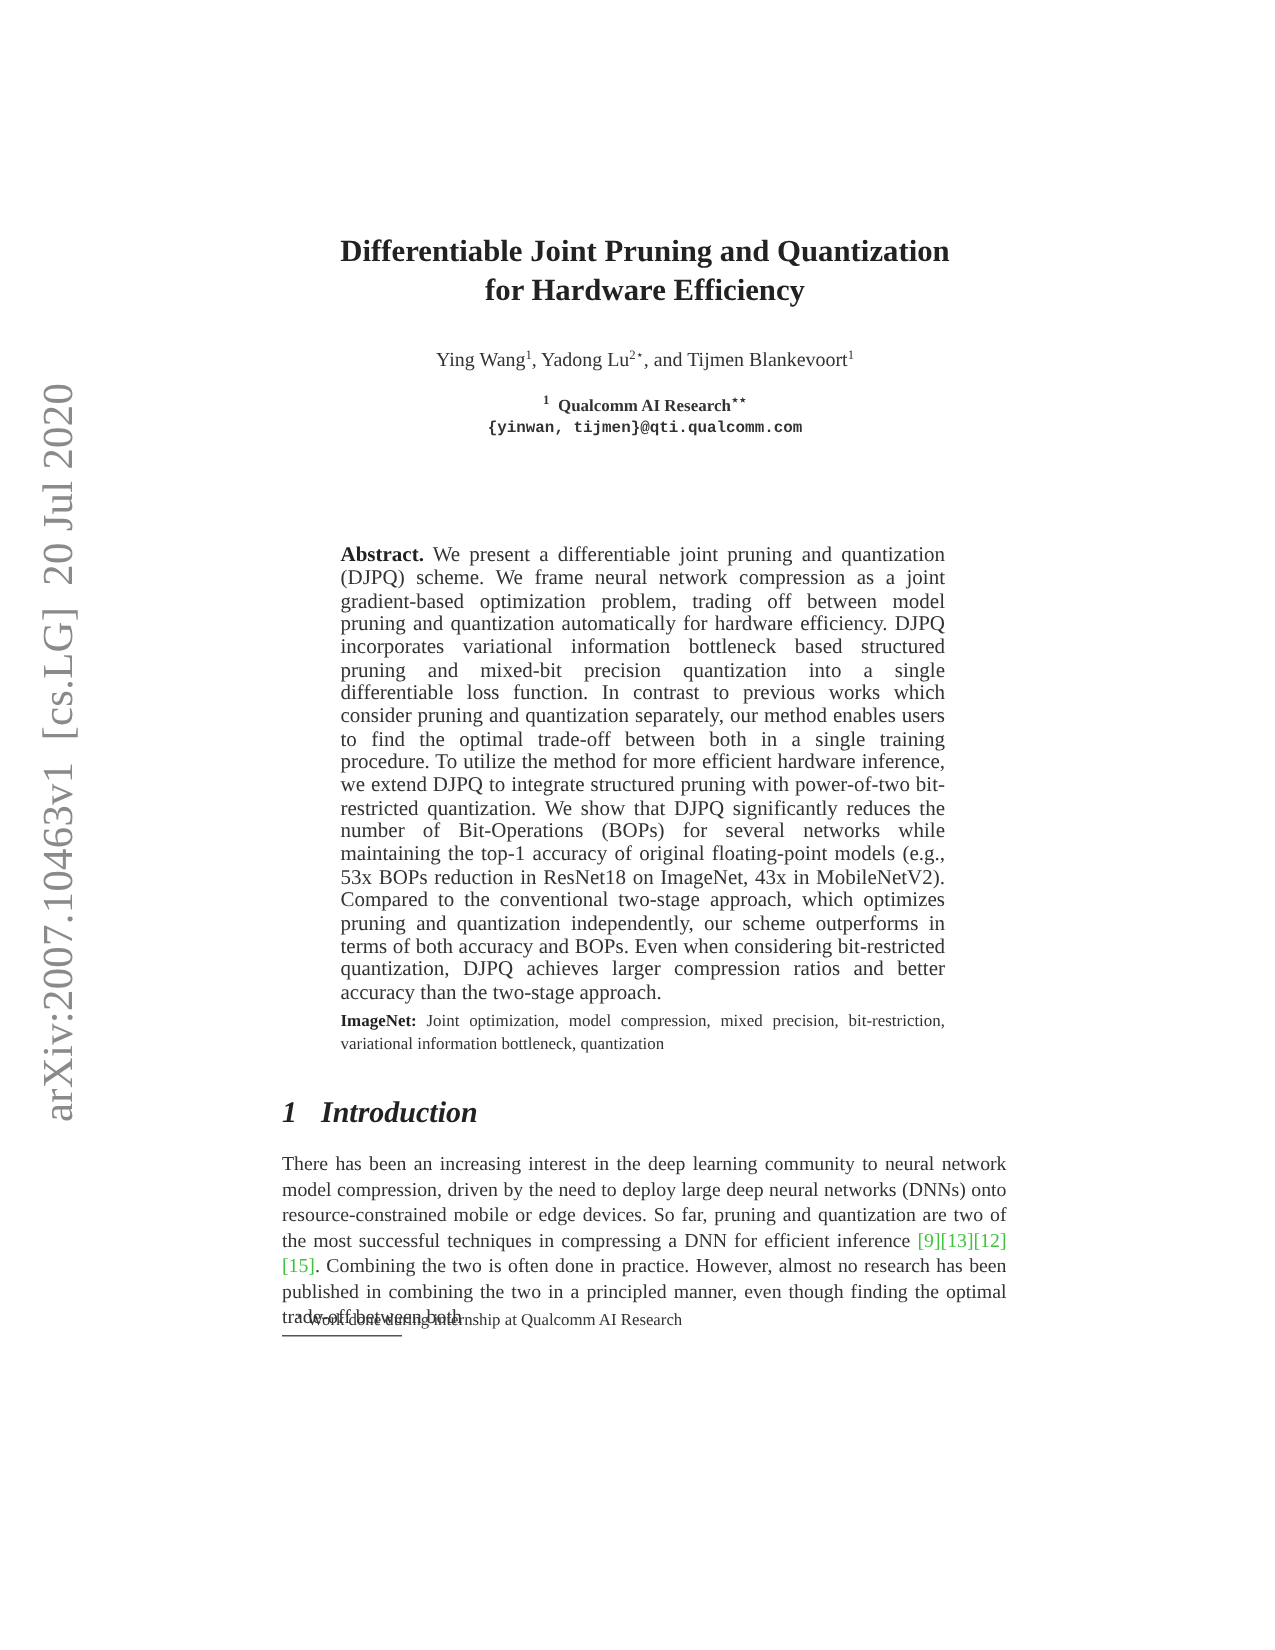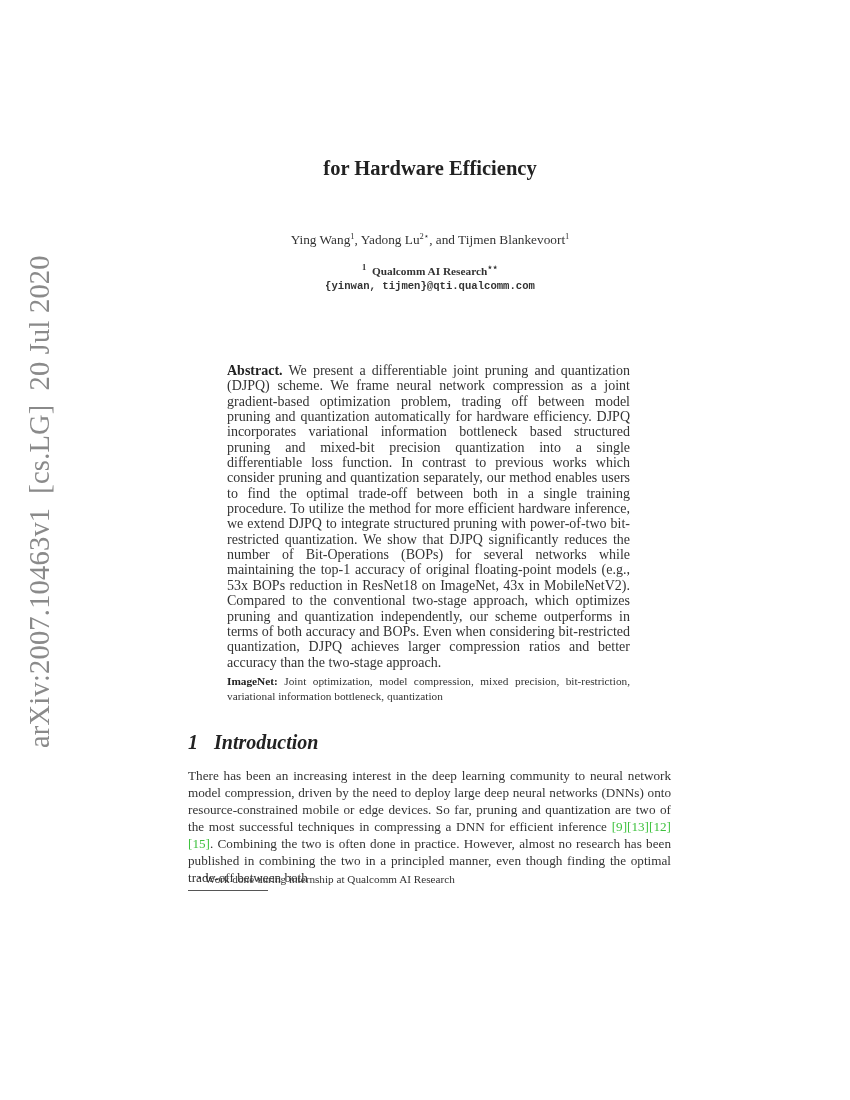--- a/index.html
+++ b/index.html
@@ -145,20 +145,21 @@
     }
   </style>
 </head>
 <body>
 
 <div class="arxiv-stamp">
   <span>arXiv:2007.10463v1</span><span>[cs.LG]</span><span>20 Jul 2020</span>
 </div>
 
 <div class="title">
+  <div>Differentiable Joint Pruning and Quantization</div>
   <div>for Hardware Efficiency</div>
 </div>
 
 <div class="authors">
   <span>Ying Wang</span><sup>1</sup><span>, </span><span>Yadong Lu</span><sup>2⋆</sup><span>, and </span><span>Tijmen Blankevoort</span><sup>1</sup>
 </div>
 
 <div class="affils">
   <div>
     <sup>1</sup>&nbsp; <span>Qualcomm AI Research</span><sup>⋆⋆</sup>

